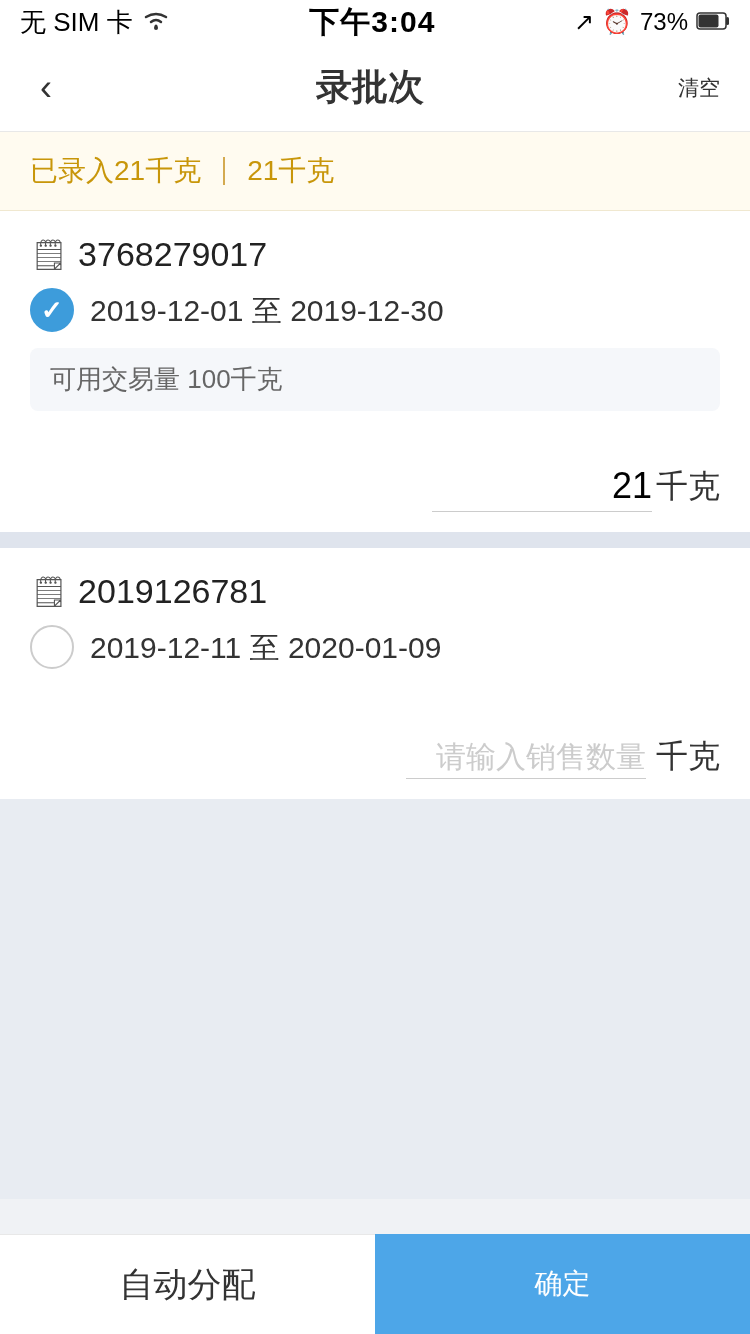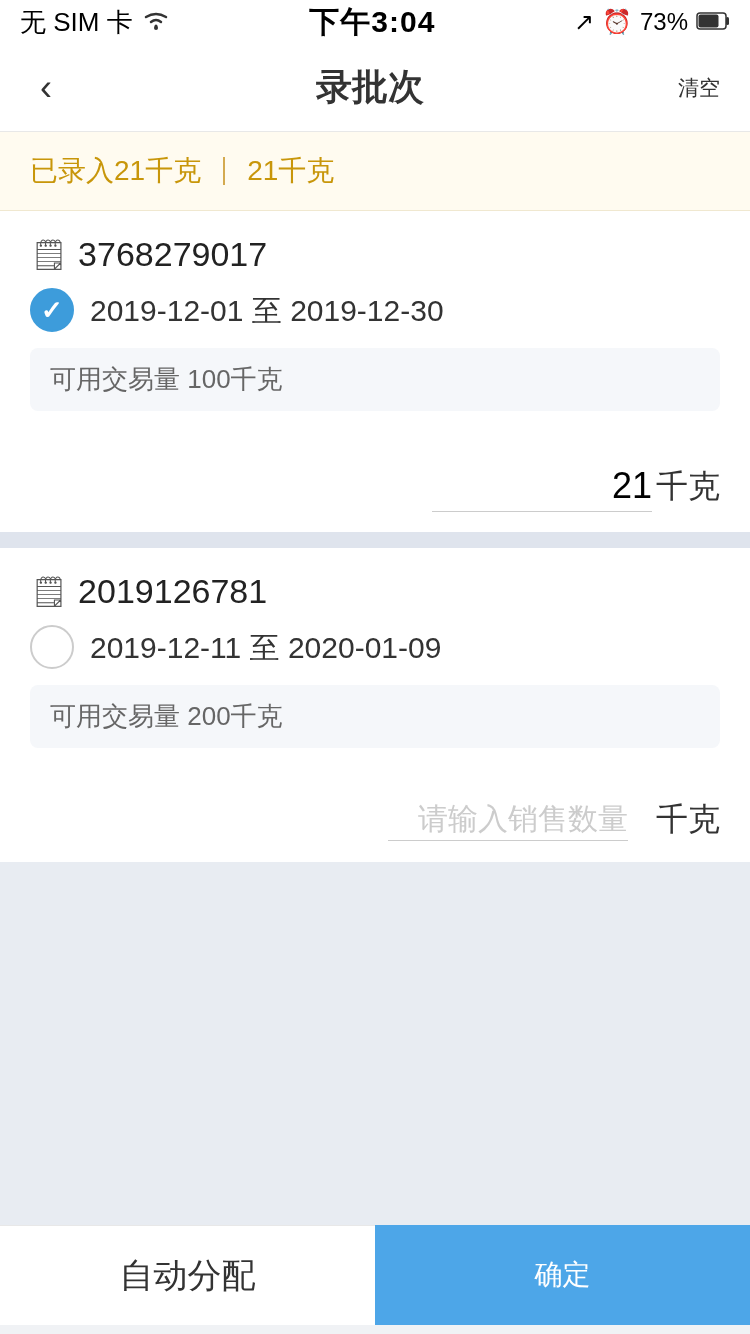--- a/index.html
+++ b/index.html
@@ -181,24 +181,24 @@
 
     
     .card-divider {
       height: 16px;
       background: #dfe4ed;
     }
 
     
     .input-row {
       display: flex;
-      align-items: flex-start;
+      align-items: center;
       justify-content: flex-end;
       padding: 20px 30px 0 30px;
-      gap: 28px;
+      gap: 10px;
       margin-left: 44px;
     }
     .input-unit {
       font-size: 32px;
       color: #333;
     }
     .input-underline {
       border: none;
       border-bottom: 1.5px solid #ccc;
       width: 240px;
@@ -216,21 +216,21 @@
     
     .empty-area {
       background: #e8ecf2;
       flex: 1;
       min-height: 400px;
     }
 
     
     .bottom-bar {
       position: fixed;
-      bottom: 9px;
+      bottom: 0;
       width: 750px;
       height: 100px;
       display: flex;
       background: #fff;
     }
     .btn-auto {
       flex: 1;
       height: 100%;
       background: #fff;
       border: none;
@@ -321,21 +321,20 @@
   <div class="batch-item">
     <div class="batch-item-inner">
       <div class="batch-header">
         <span class="batch-doc-icon">🗒</span>
         <span class="batch-id">2019126781</span>
       </div>
       <div class="batch-date-row">
         <div class="radio-circle"></div>
         <span class="batch-date">2019-12-11 至 2020-01-09</span>
       </div>
-      <div class="batch-available">可用交易量 200千克</div>
     </div>
     <div class="input-row">
       <input class="input-underline" type="text" placeholder="请输入销售数量" style="">
       <span class="input-unit">千克</span>
     </div>
     <div style="height:20px;"></div>
   </div>
 
   <div class="empty-area"></div>
 

